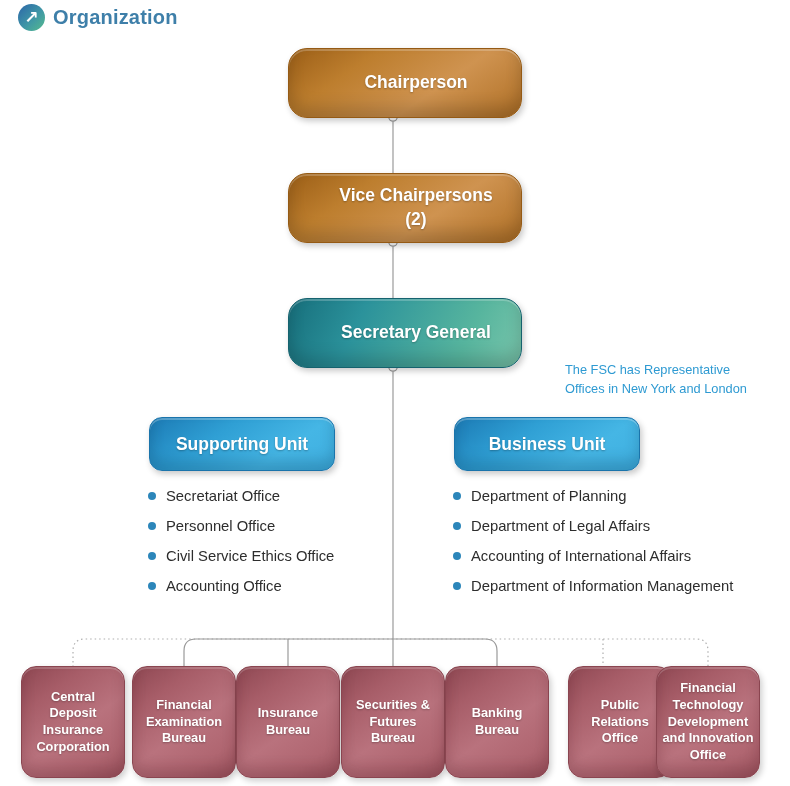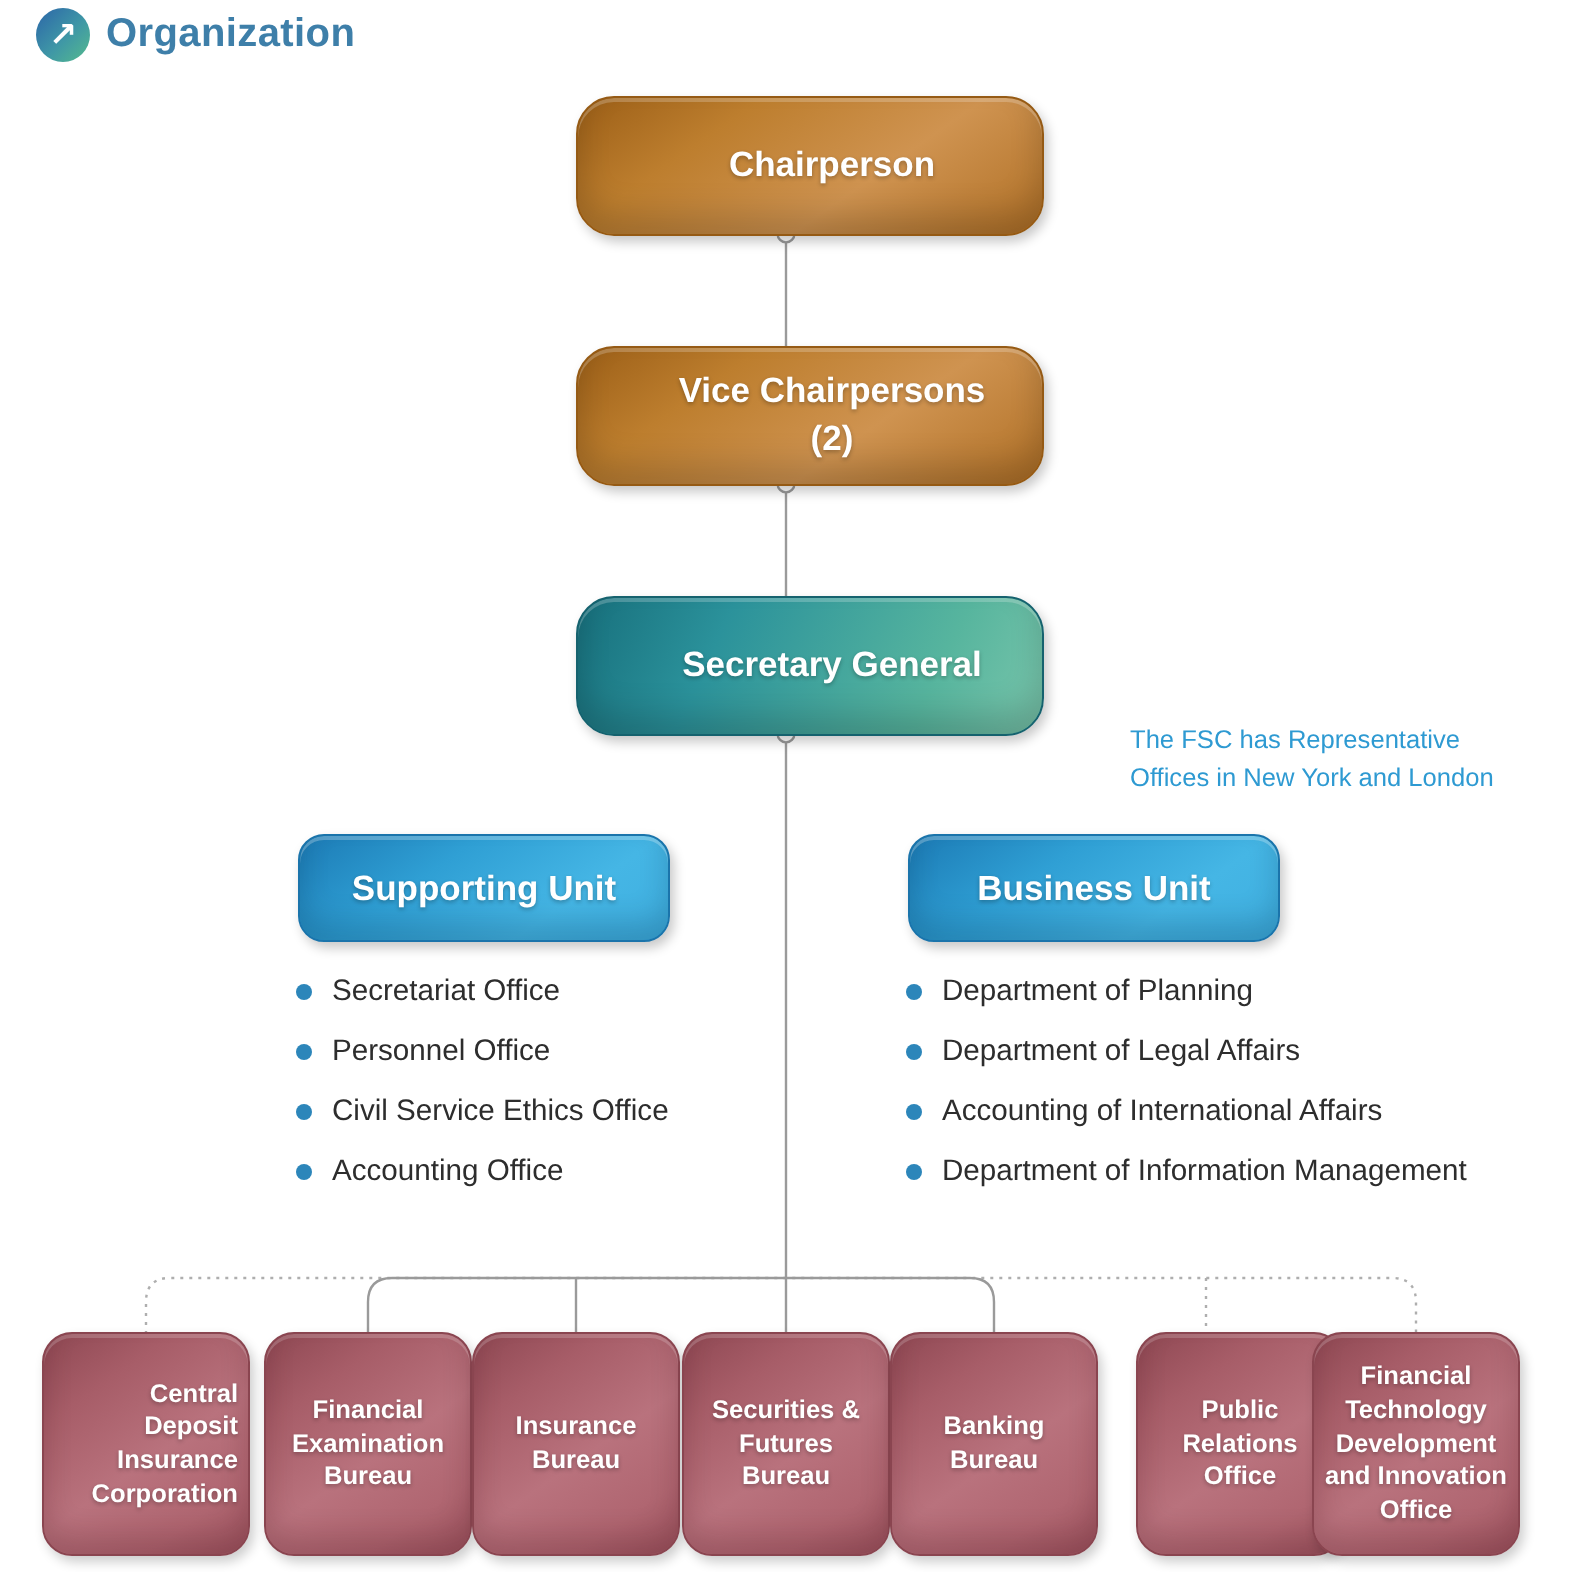--- a/index.html
+++ b/index.html
@@ -137,21 +137,21 @@
     <li>
       <span class="dot"></span>
       <span class="bullet-label">Accounting of International Affairs</span>
     </li>
     <li>
       <span class="dot"></span>
       <span class="bullet-label">Department of Information Management</span>
     </li>
   </ul>
 
-  <div class="node node-rose" style="left:21px;text-align:right;">Central Deposit Insurance Corporation</div>
+  <div class="node node-rose" style="left:21px;">Central Deposit Insurance Corporation</div>
   <div class="node node-rose" style="left:132px;">Financial Examination Bureau</div>
   <div class="node node-rose" style="left:236px;">Insurance Bureau</div>
   <div class="node node-rose" style="left:341px;">Securities &amp; Futures Bureau</div>
   <div class="node node-rose" style="left:445px;">Banking Bureau</div>
   <div class="node node-rose" style="left:568px;">Public Relations Office</div>
   <div class="node node-rose" style="left:656px;">Financial Technology Development and Innovation Office</div>
 
 </div>
 
 </body></html>

